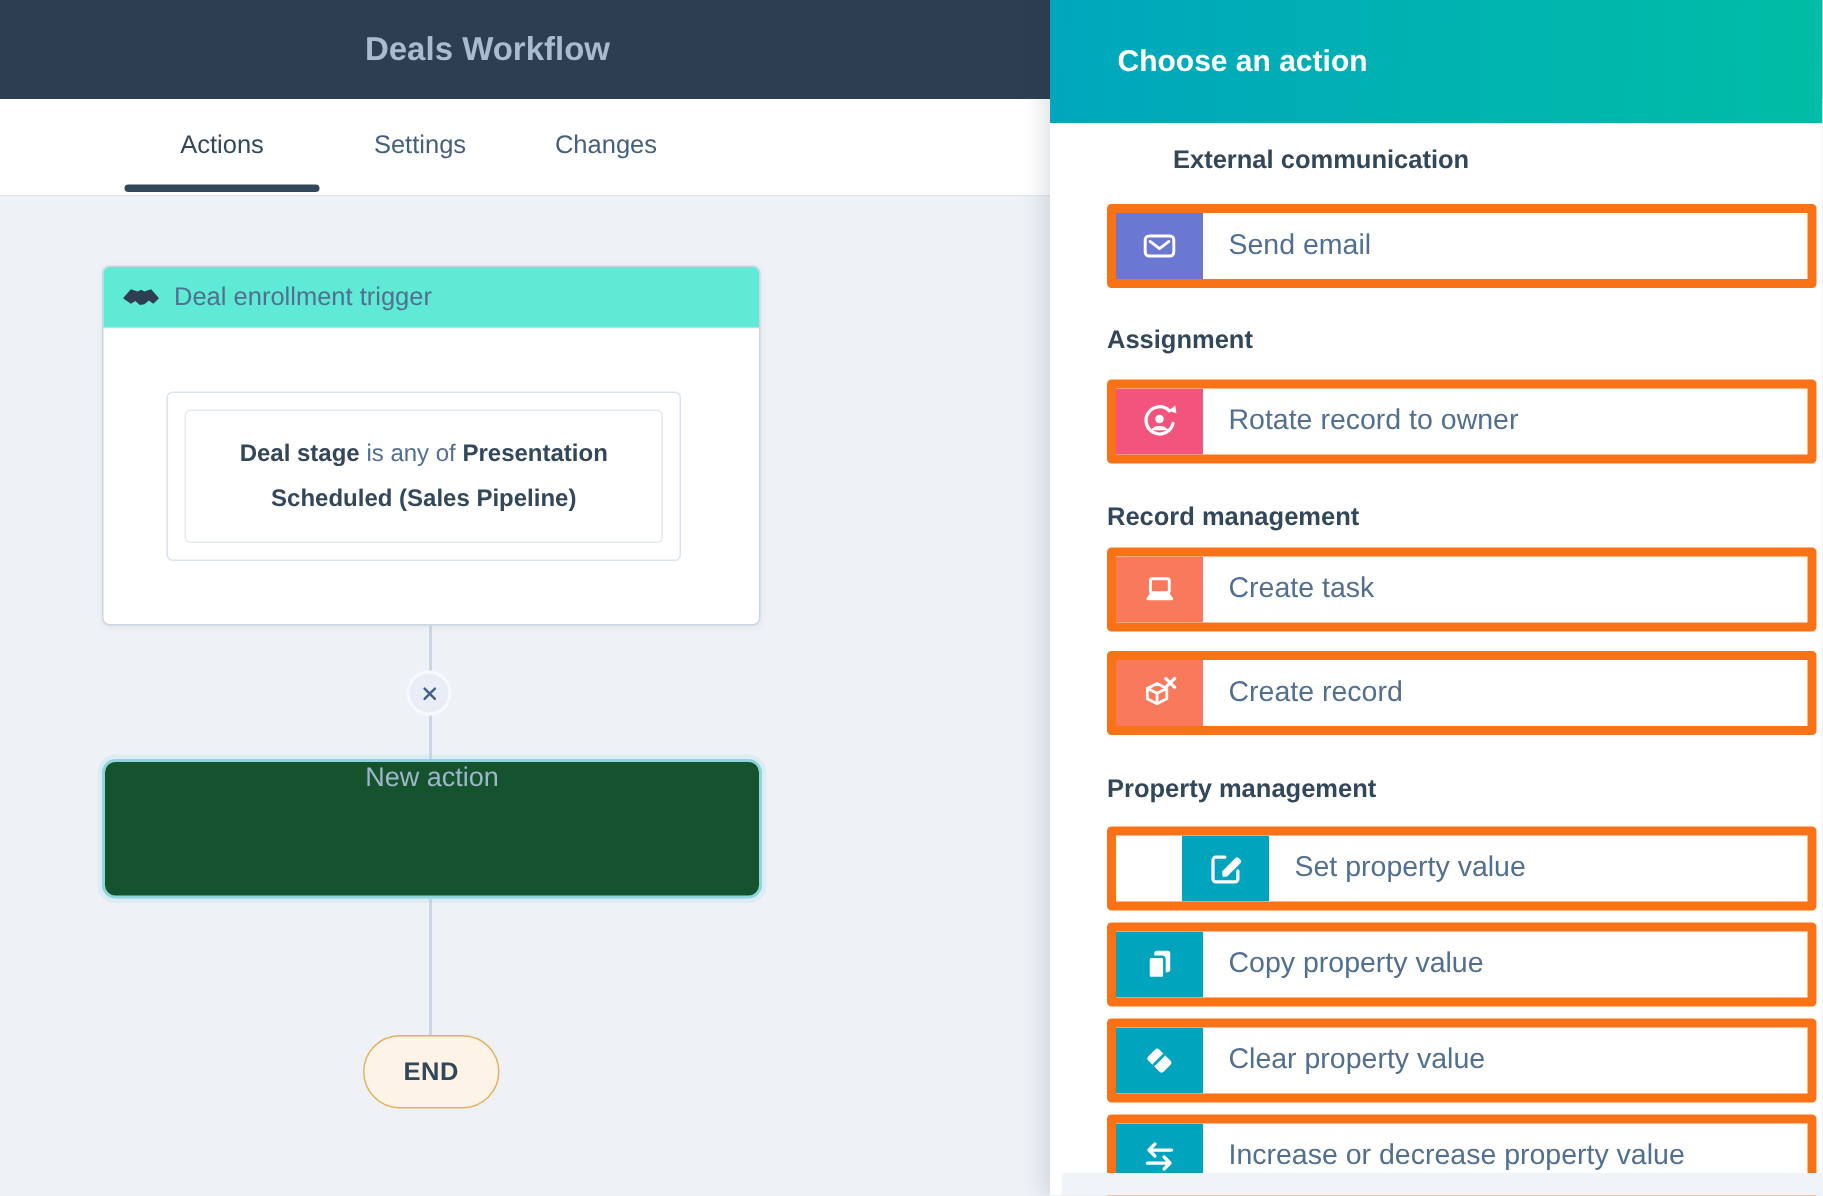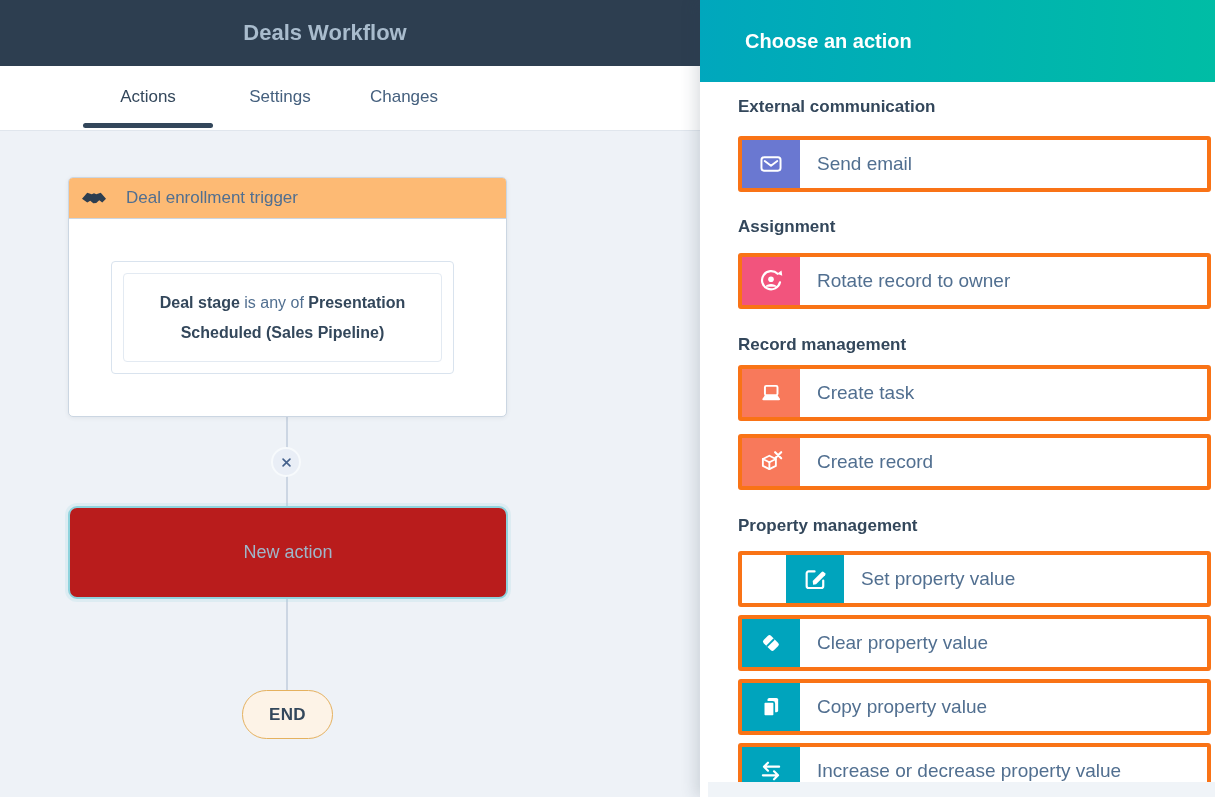--- a/index.html
+++ b/index.html
@@ -19,64 +19,64 @@
   .tab-underline { position:absolute; left:0; top:57px; width:130px; height:5px; border-radius:4px; background:#33475b; }
 
   .canvas { position:absolute; left:0; top:131px; width:1215px; height:666px; background:#eef2f7; z-index:1; }
 
   .connector { position:absolute; left:286px; width:2px; background:#ccd6e3; }
   .seg-a { top:286px; height:89px; }
   .seg-b { top:468px; height:91px; }
 
   .trigger-card { position:absolute; left:68px; top:46px; width:439px; height:240px; background:#ffffff;
                   border:1px solid #cbd6e2; border-radius:5px; box-shadow:0 1px 4px rgba(45,62,80,.08); }
-  .trigger-head { height:41px; background:#fdba74; border-bottom:1px solid #cbd6e2; border-radius:4px 4px 0 0;
-                  display:flex; align-items:center; gap:20px; padding:0 13px; }
+  .trigger-head { height:41px; background:#5eead4; border-bottom:1px solid #cbd6e2; border-radius:4px 4px 0 0;
+                  display:flex; align-items:center; gap:10px; padding:0 13px; }
   .trigger-head-title { font-size:17px; color:#516f90; }
   .trigger-body { position:relative; height:251px; }
   .filter-outer { position:absolute; left:42px; top:42px; width:343px; height:113px;
                   border:1px solid #d9e3ee; border-radius:4px; padding:11px; background:#ffffff; }
   .filter-inner { width:100%; height:100%; border:1px solid #e3eaf2; border-radius:4px;
                   display:flex; align-items:center; justify-content:center; padding:6px 14px; }
   .filter-text { text-align:center; font-size:16px; line-height:30px; color:#516f90; }
   .filter-text b { color:#33475b; font-weight:700; }
 
   .x-node { position:absolute; left:271px; top:316px; width:30px; height:30px; border-radius:50%;
             background:#e9eef6; border:2px solid #f7fafc; display:flex; align-items:center; justify-content:center;
             cursor:pointer; }
 
-  .new-action { position:absolute; left:68px; top:375px; width:440px; height:93px; background:#b91c1c;
-                border:2px solid #8fd3dd; border-radius:9px; display:flex; align-items:center; justify-content:center;
+  .new-action { position:absolute; left:68px; top:375px; width:440px; height:93px; background:#14532d;
+                border:2px solid #8fd3dd; border-radius:9px; display:flex; justify-content:center;
                 box-shadow:0 0 0 3px rgba(143,211,221,.18); cursor:pointer; }
   .new-action-label { font-size:18px; color:#9fb6c9; }
 
   .end-pill { position:absolute; left:242px; top:559px; width:91px; height:49px; border-radius:25px;
               background:#fdf3e7; border:1px solid #e5b15f; display:flex; align-items:center; justify-content:center; }
   .end-label { font-size:17px; font-weight:700; color:#33475b; letter-spacing:.4px; }
 
   
   .panel { position:absolute; left:700px; top:0; width:515px; height:797px; background:#ffffff; z-index:5;
            box-shadow:-5px 0 14px rgba(45,62,80,.16); }
   .panel-header { height:82px; background:linear-gradient(92deg,#00a7bd 0%, #00bda5 100%);
                   display:flex; align-items:center; padding:0 45px; }
   .panel-title { color:#ffffff; font-size:20px; font-weight:700; }
   .panel-body { padding:0 4px 0 38px; }
 
   .sec-heading { font-size:17px; font-weight:700; color:#33475b; line-height:24px; }
-  .h-1 { margin-top:13px; }
+  .h-1 { margin-top:13px;margin-left:44px; }
   .h-2 { margin-top:23px; }
   .h-3 { margin-top:24px; }
   .h-4 { margin-top:24px; }
   .row-first-1 { margin-top:17px; }
   .row-first-2 { margin-top:14px; }
   .row-first-3 { margin-top:13px; }
   .row-first-4 { margin-top:13px;padding-left:44px; }
   .row-next { margin-top:8px; }
 
-  .action-row { height:56px; border:4px solid #f97316; border-radius:3px; background:#ffffff;
+  .action-row { height:56px; border:6px solid #f97316; border-radius:3px; background:#ffffff;
                 display:flex; align-items:stretch; cursor:pointer; overflow:hidden; }
   .action-icon { width:58px; flex:0 0 58px; display:flex; align-items:center; justify-content:center; }
   .action-label { flex:1; display:flex; align-items:center; padding-left:17px; font-size:19px; color:#516f90; }
 
   .panel-strip { position:absolute; left:8px; right:0; bottom:0; height:15px; background:#f0f4f8; }
 
   svg { display:block; }
 </style>
 </head>
 <body>
@@ -198,39 +198,39 @@
         <svg width="26" height="26" viewBox="0 0 24 24">
           <path d="M19.6 13.4 V18.4 A1.9 1.9 0 0 1 17.7 20.3 H6.2 A1.9 1.9 0 0 1 4.3 18.4 V6.9 A1.9 1.9 0 0 1 6.2 5 H11.6" fill="none" stroke="#fff" stroke-width="2" stroke-linecap="round"></path>
           <path d="M10.3 17.2 L9.9 13.8 L18.2 5.5 A1.3 1.3 0 0 1 20 5.5 L21.3 6.8 A1.3 1.3 0 0 1 21.3 8.6 L13 16.9 Z" fill="#fff"></path>
         </svg>
       </div>
       <div class="action-label">Set property value</div>
     </div>
     <div class="action-row row-next">
       <div class="action-icon" style="background: rgb(0, 164, 189);">
         <svg width="26" height="26" viewBox="0 0 24 24">
+          <rect x="8.8" y="3.6" width="9.8" height="13.2" rx="1.5" fill="#fff"></rect>
+          <rect x="5.2" y="7.2" width="9.8" height="13.2" rx="1.5" fill="#fff" stroke="#00a4bd" stroke-width="1.6"></rect>
+        </svg>
+      </div>
+      <div class="action-label">Copy property value</div>
+    </div>
+    <div class="action-row row-next">
+      <div class="action-icon" style="background: rgb(0, 164, 189);">
+        <svg width="26" height="26" viewBox="0 0 24 24">
           <g transform="rotate(45 12 12)">
             <rect x="5.3" y="7.3" width="13.4" height="9.6" rx="2" fill="#fff"></rect>
             <rect x="10.6" y="7.3" width="1.7" height="9.6" fill="#00a4bd"></rect>
           </g>
         </svg>
       </div>
       <div class="action-label">Clear property value</div>
     </div>
     <div class="action-row row-next">
       <div class="action-icon" style="background: rgb(0, 164, 189);">
-        <svg width="26" height="26" viewBox="0 0 24 24">
-          <rect x="8.8" y="3.6" width="9.8" height="13.2" rx="1.5" fill="#fff"></rect>
-          <rect x="5.2" y="7.2" width="9.8" height="13.2" rx="1.5" fill="#fff" stroke="#00a4bd" stroke-width="1.6"></rect>
-        </svg>
-      </div>
-      <div class="action-label">Copy property value</div>
-    </div>
-    <div class="action-row row-next">
-      <div class="action-icon" style="background: rgb(0, 164, 189);">
         <svg width="26" height="26" viewBox="0 0 24 24" fill="none" stroke="#fff" stroke-width="2" stroke-linecap="round" stroke-linejoin="round">
           <path d="M19.5 8 H5.5 M9.2 4.3 L5.5 8 L9.2 11.7"></path>
           <path d="M4.5 16 H18.5 M14.8 12.3 L18.5 16 L14.8 19.7"></path>
         </svg>
       </div>
       <div class="action-label">Increase or decrease property value</div>
     </div>
 
   </div>
 

